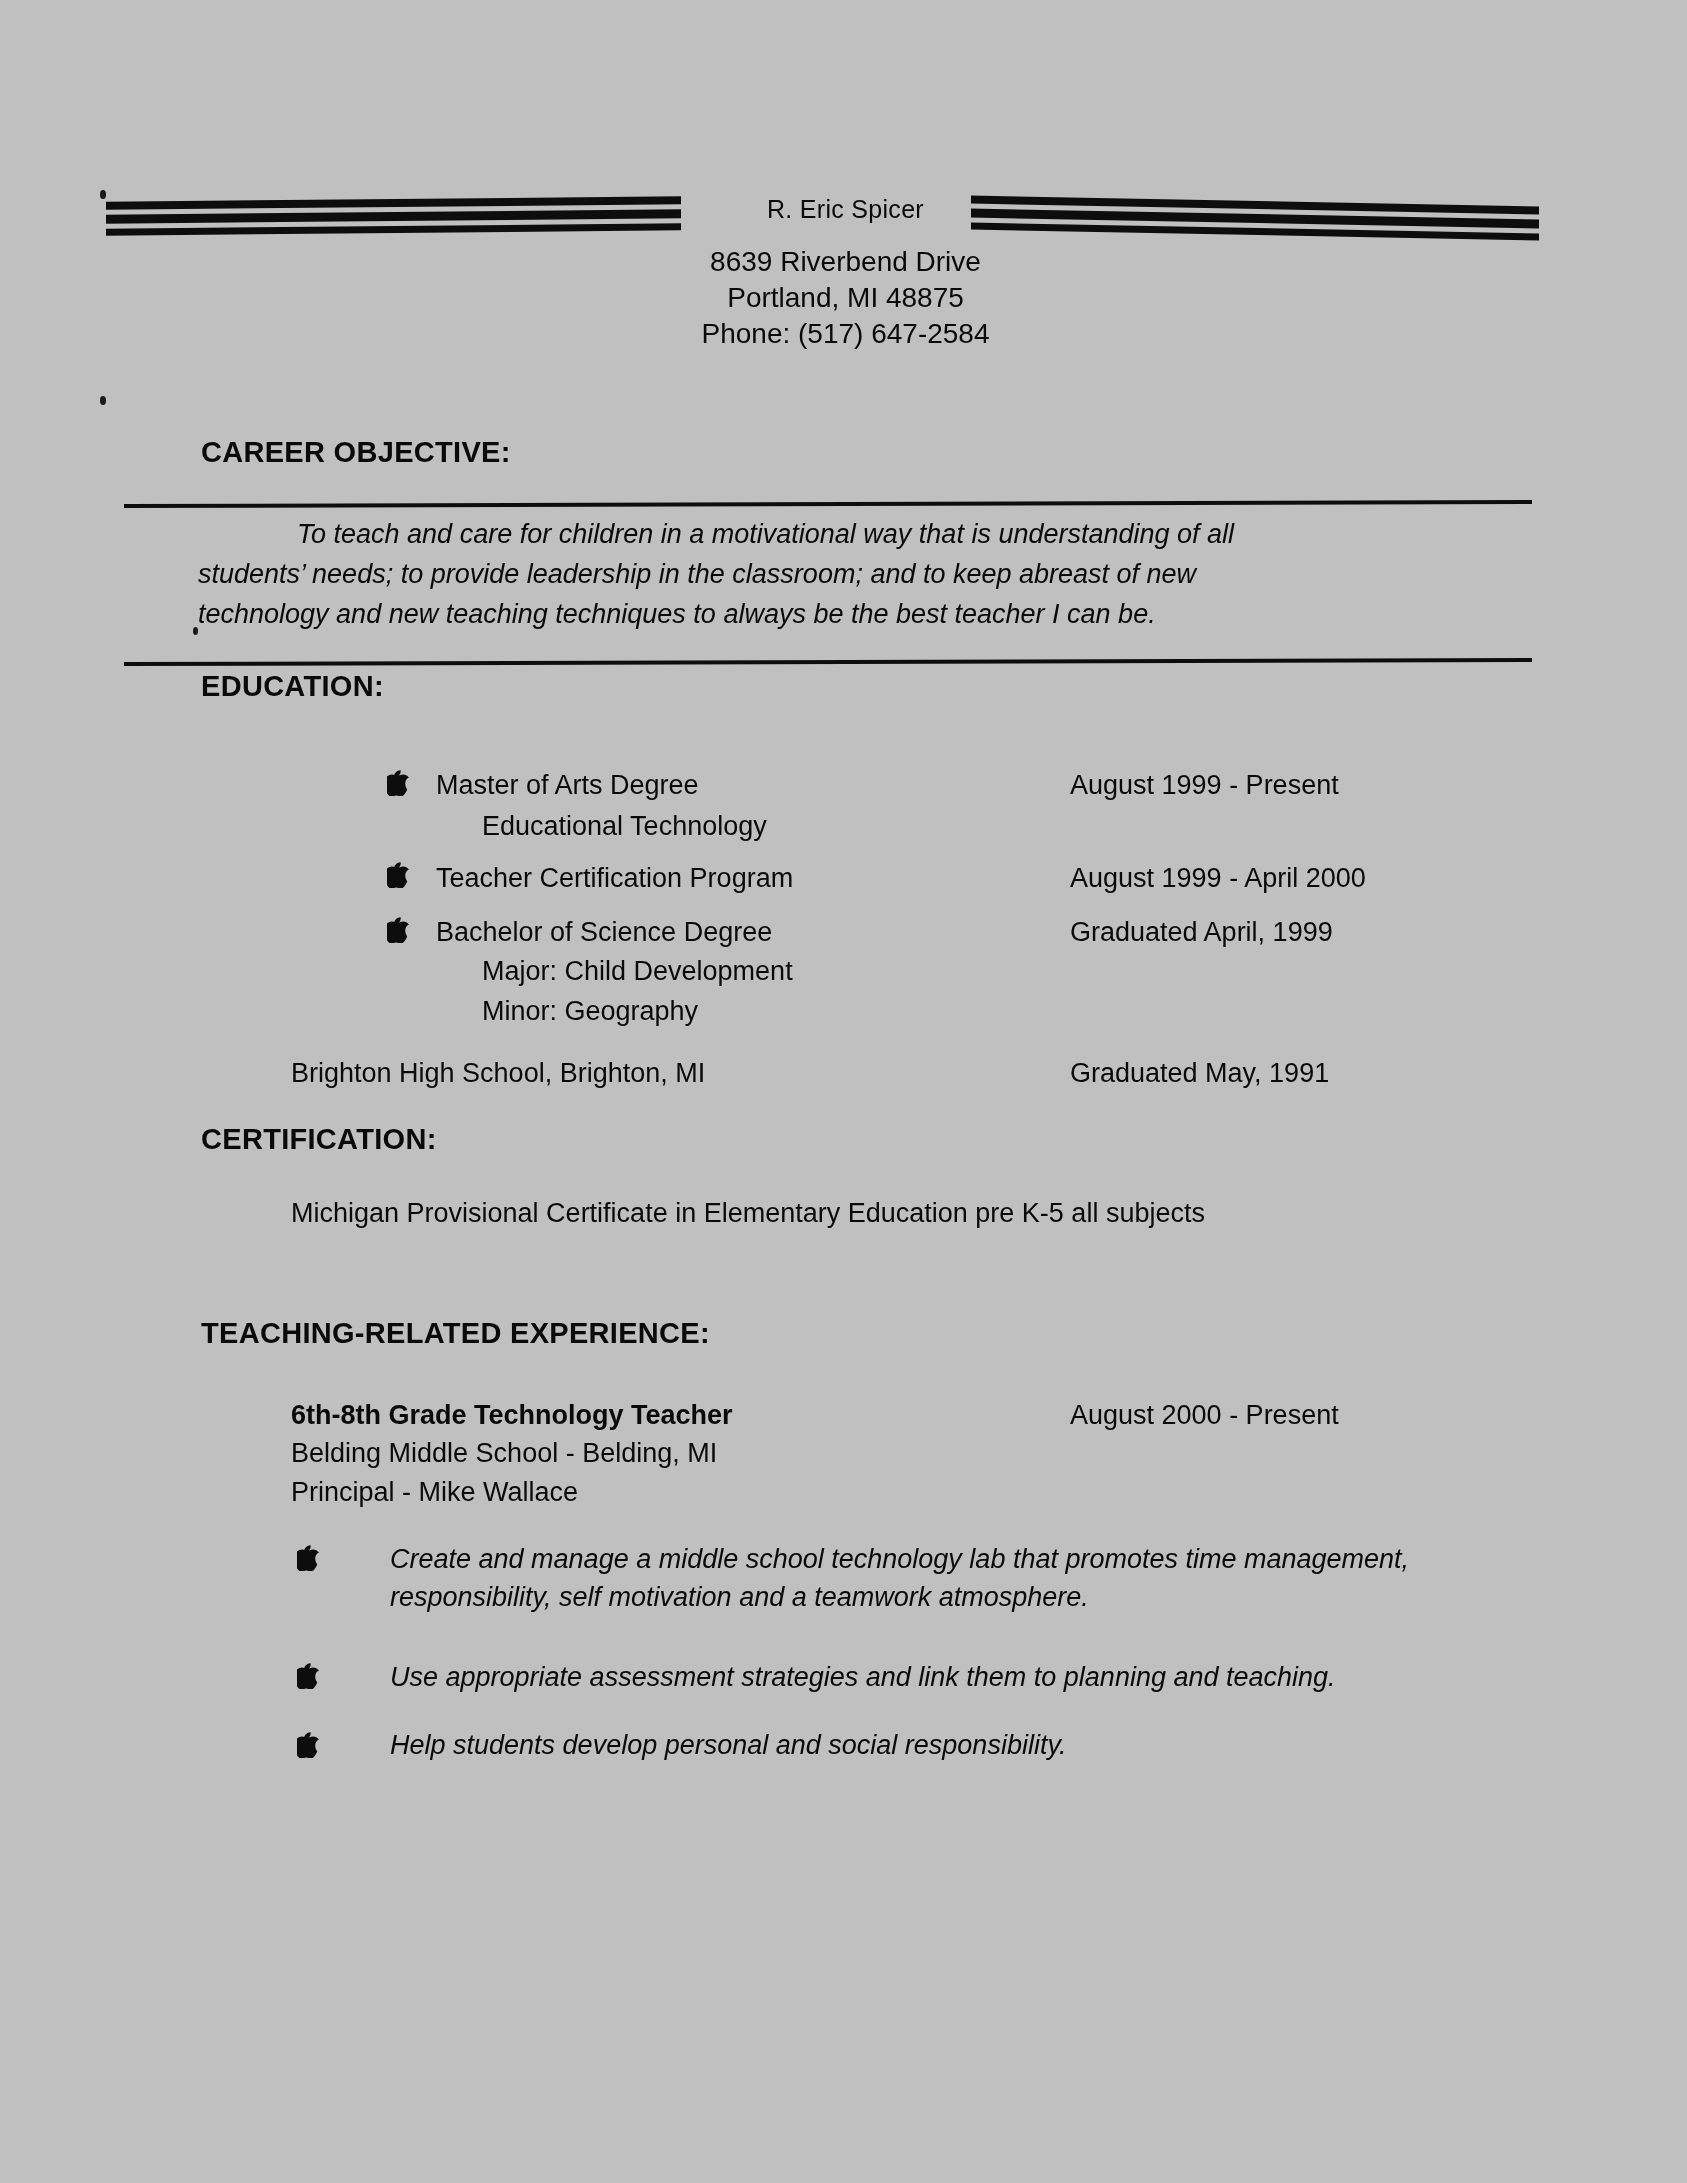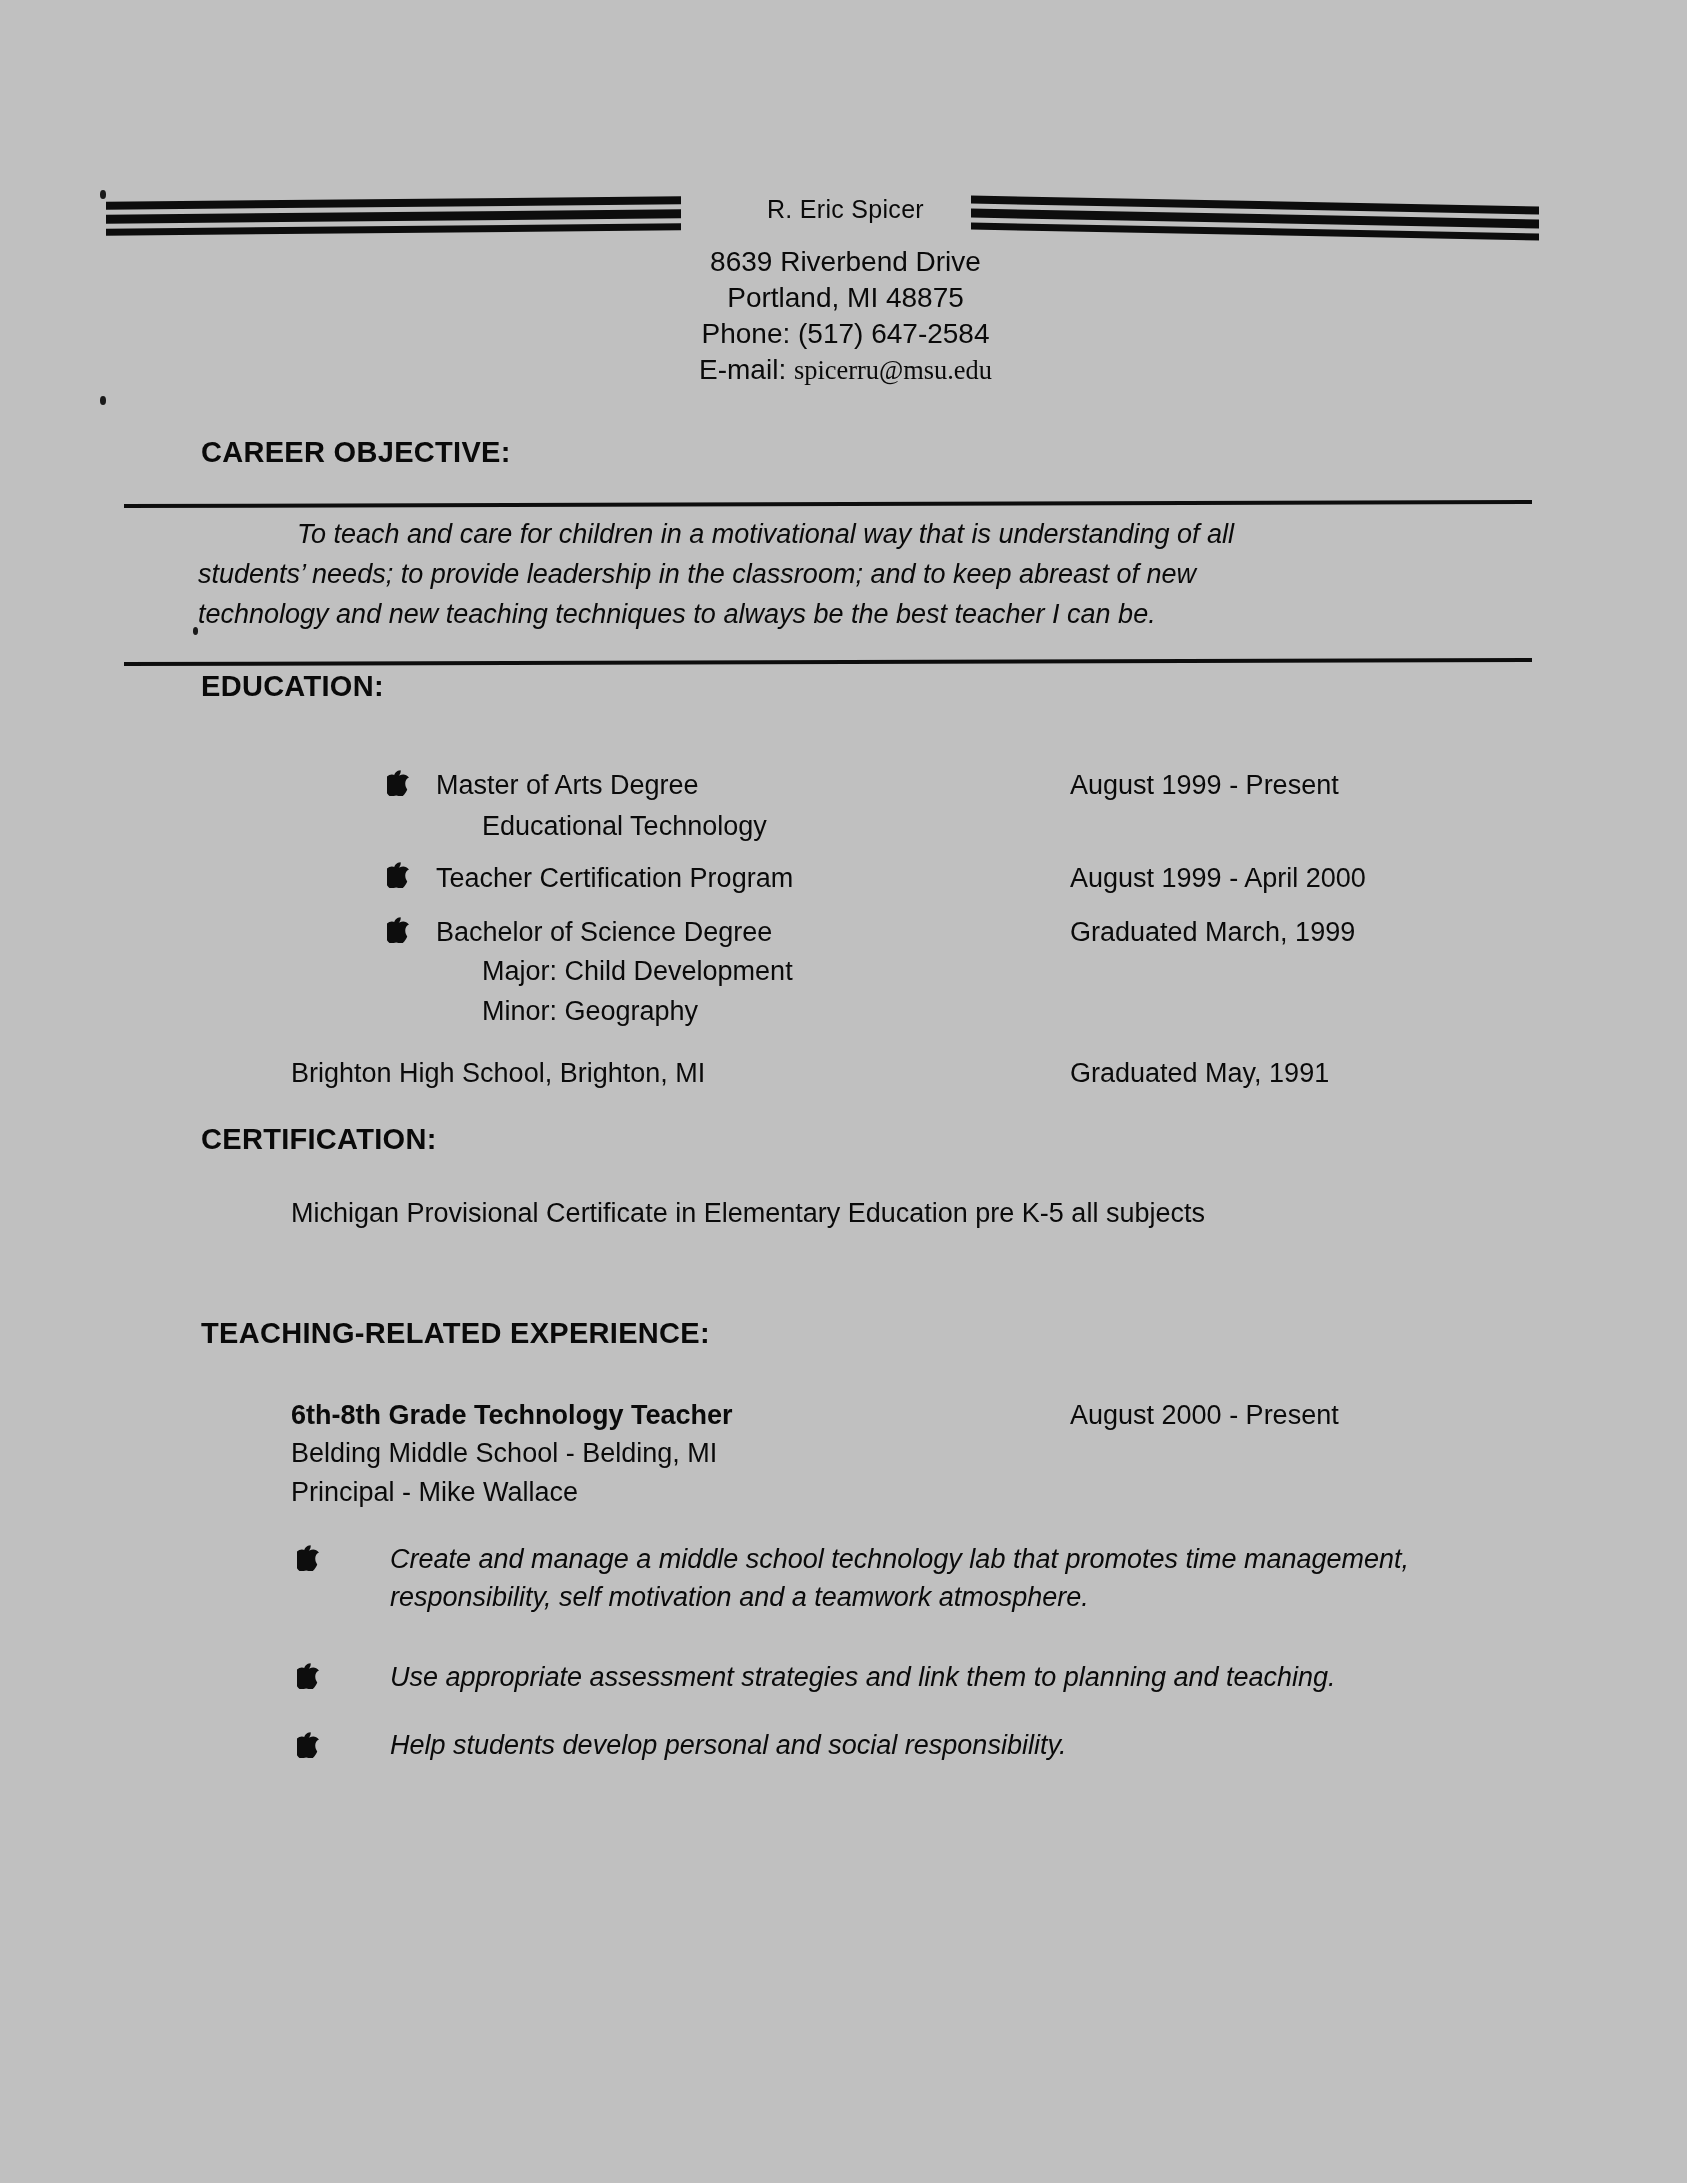--- a/index.html
+++ b/index.html
@@ -171,24 +171,20 @@
   <div class="bars bars-right">
     <div class="bar bar-a"></div>
     <div class="bar bar-b"></div>
     <div class="bar bar-c"></div>
   </div>
 
   <div class="contact">
     <div class="line">8639 Riverbend Drive</div>
     <div class="line">Portland, MI   48875</div>
     <div class="line">Phone: (517) 647-2584</div>
-    <div class="line">
-      <span>E-mail:</span>
-      <span class="email-addr">spicerru@msu.edu</span>
-    </div>
   </div>
 
   <div class="sec-head" style="left:193px; top:436px;">CAREER OBJECTIVE:</div>
 
   <div class="rule rule-1"></div>
 
   <div class="objective">
     <div class="l1">To teach and care for children in a motivational way that is understanding of all</div>
     <div>students’ needs; to provide leadership in the classroom; and to keep abreast of new</div>
     <div>technology and new teaching techniques to always be the best teacher I can be.</div>
@@ -218,21 +214,21 @@
   <div class="t" style="left:436px; top:859px;">Teacher Certification Program</div>
   <div class="t" style="left:1070px; top:859px;">August 1999 - April 2000</div>
 
   <div class="apple-bullet" style="left:387px; top:917px;">
     <svg viewBox="0 0 34 40" xmlns="http://www.w3.org/2000/svg">
       <path fill="#0d0d0d" d="M20.6 0.5c0.6 3.2-0.7 6.2-2.6 8.1-1.9 2-4.7 3.2-7.3 2.9-0.6-3 0.9-6.1 2.7-8C15.3 1.5 18.2 0.3 20.6 0.5z"></path>
       <path fill="#0d0d0d" d="M30.6 29.4c-0.9 2.2-1.4 3.2-2.6 5.1-1.7 2.7-4.1 6-7.1 6-2.7 0-3.4-1.8-7-1.8-3.6 0-4.4 1.8-7.1 1.8-3 0-5.3-3-7-5.6C-5 26.5-5.5 17.2-2.2 12.3c2.3-3.5 6-5.5 9.5-5.5 3.5 0 5.7 1.9 8.6 1.9 2.8 0 4.5-1.9 8.6-1.9 3.1 0 6.4 1.7 8.7 4.6C25.6 14.6 26.8 25 30.6 29.4z"></path>
     </svg>
   </div>
   <div class="t" style="left:436px; top:913px;">Bachelor of Science Degree</div>
-  <div class="t" style="left:1070px; top:913px;">Graduated March, 1999</div>
+  <div class="t" style="left:1070px; top:913px;">Graduated April, 1999</div>
   <div class="t" style="left:482px; top:952px;">Major: Child Development</div>
   <div class="t" style="left:482px; top:992px;">Minor: Geography</div>
 
   <div class="t" style="left:291px; top:1054px;">
     <span class="bold">Brighton High School</span><span>, Brighton, MI</span>
   </div>
   <div class="t" style="left:1070px; top:1054px;">Graduated May, 1991</div>
 
   <div class="sec-head" style="left:193px; top:1123px;">CERTIFICATION:</div>
 

